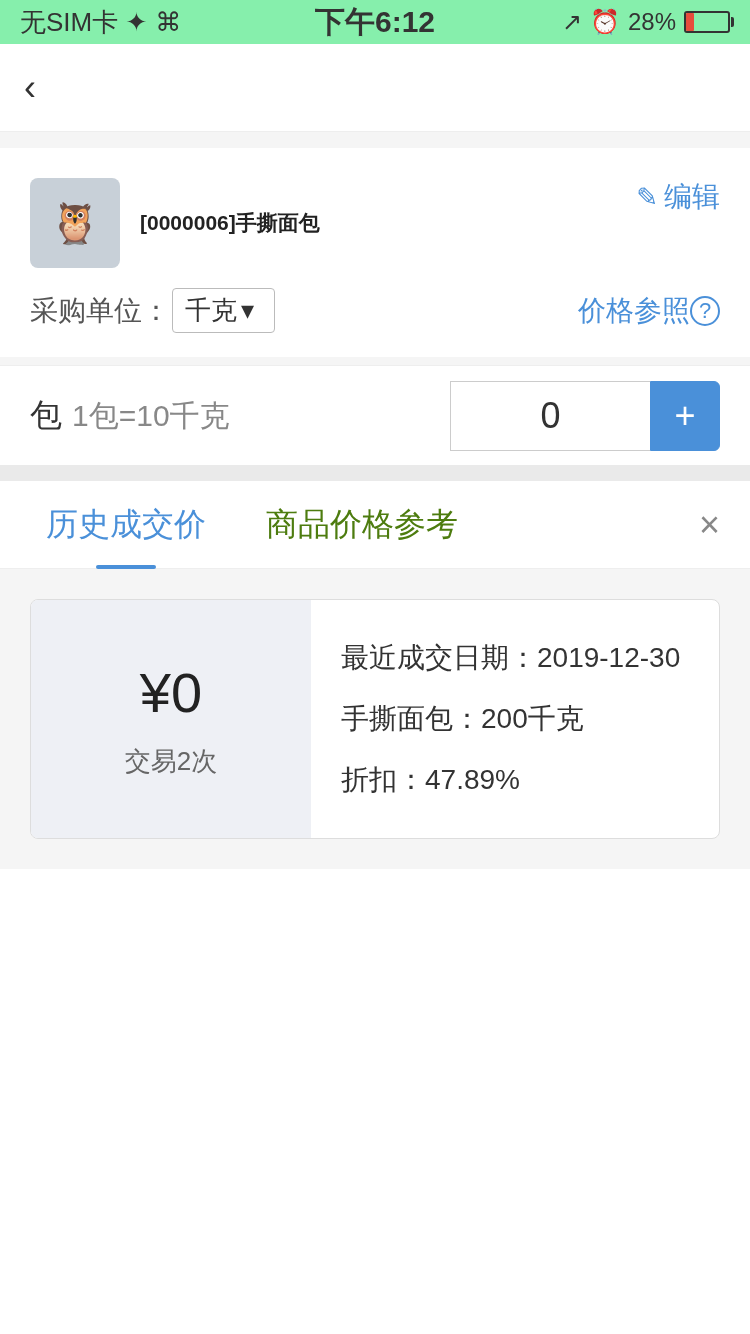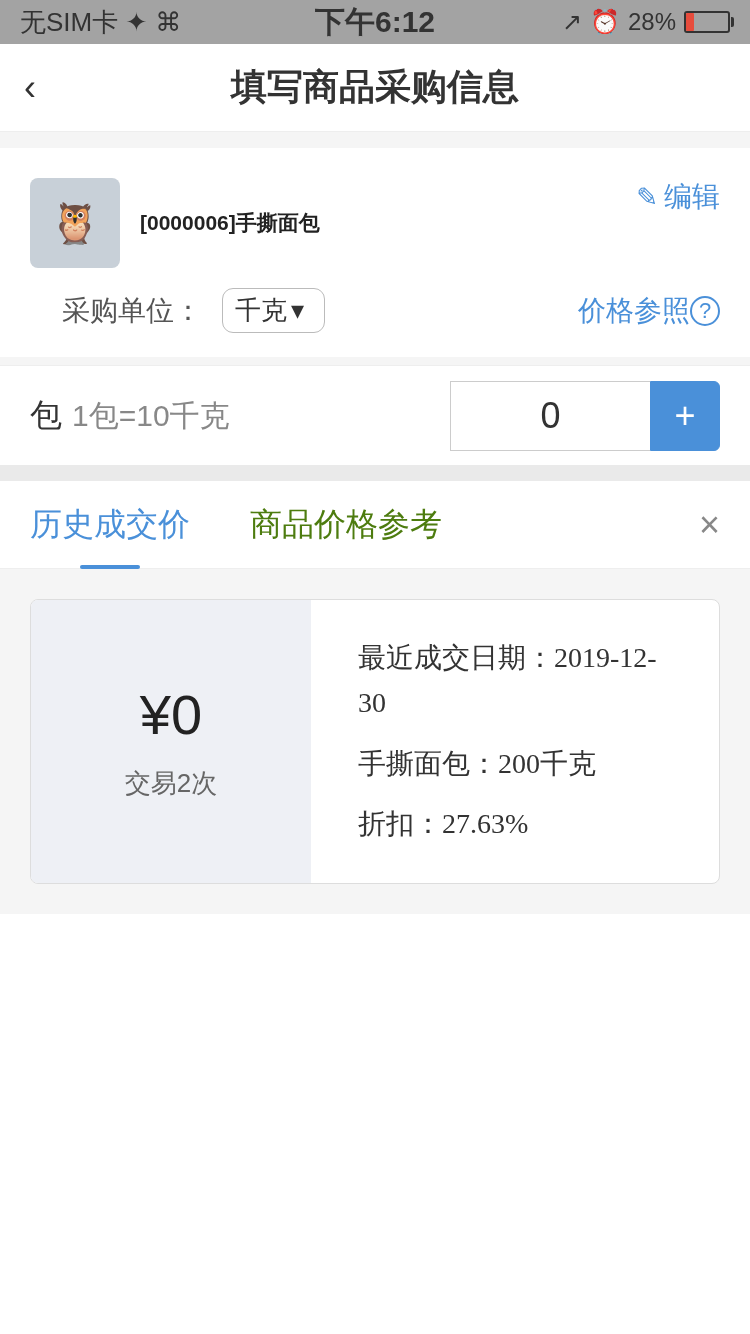--- a/index.html
+++ b/index.html
@@ -10,21 +10,21 @@
       min-height: 1334px;
       font-family: -apple-system, "PingFang SC", "Helvetica Neue", sans-serif;
       background: #f5f5f5;
       overflow-x: hidden;
     }
 
     
     .status-bar {
       width: 750px;
       height: 44px;
-      background: #a3a3a3;
+      background: #86efac;
       display: flex;
       align-items: center;
       justify-content: space-between;
       padding: 0 20px;
       font-size: 28px;
     }
     .status-left {
       display: flex;
       align-items: center;
       gap: 8px;
@@ -146,28 +146,27 @@
     }
     .product-bottom-row {
       display: flex;
       align-items: center;
       justify-content: space-between;
       margin-top: 10px;
     }
     .unit-row {
       display: flex;
       align-items: center;
-      gap: 20px;
+      gap: 2px;
       font-size: 28px;
       color: #555;
-      margin-left: 32px;
     }
     .unit-select {
       border: 1px solid #bbb;
-      border-radius: 11px;
+      border-radius: 4px;
       padding: 4px 20px 4px 12px;
       font-size: 26px;
       color: #333;
       background: #fff;
       position: relative;
       display: flex;
       align-items: center;
       gap: 4px;
       cursor: pointer;
     }
@@ -261,20 +260,21 @@
       border-bottom: 1px solid #eee;
       display: flex;
       align-items: center;
       justify-content: space-between;
       padding: 0 30px;
       height: 88px;
     }
     .tabs-left {
       display: flex;
       gap: 60px;
+      margin-left: 16px;
     }
     .tab-item {
       height: 88px;
       display: flex;
       flex-direction: column;
       align-items: center;
       justify-content: center;
       font-size: 32px;
       color: #4d7c0f;
       cursor: pointer;
@@ -328,26 +328,25 @@
       font-weight: 500;
       color: #222;
     }
     .history-count {
       font-size: 26px;
       color: #666;
       margin-top: 19px;
     }
     .history-right {
       flex: 1;
-      padding: 36px 47px;
+      padding: 36px 30px;
       display: flex;
       flex-direction: column;
       gap: 16px;
       justify-content: center;
-      font-family: Liberation Serif, serif;
     }
     .history-detail-item {
       font-size: 28px;
       color: #333;
       line-height: 1.6;
     }
 
     
     .bottom-area {
       background: #fff;
@@ -369,21 +368,20 @@
     <span>⏰</span>
     <span>28%</span>
     <span class="battery-icon">
       <span class="battery-fill"></span>
     </span>
   </div>
 </div>
 
 <div class="header">
   <span class="back-btn">‹</span>
-  <span class="header-title">填写商品采购信息</span>
 </div>
 
 <div class="product-card">
   <div class="product-top-row">
     <div class="product-left">
       <div class="product-thumb">
         <span class="product-thumb-icon">🦉</span>
       </div>
       <div>
         <span class="product-name">
@@ -448,19 +446,19 @@
       <span class="history-count">交易2次</span>
     </div>
     <div class="history-right">
       <div class="history-detail-item">
         <span>最近成交日期：</span><span>2019-12-30</span>
       </div>
       <div class="history-detail-item">
         <span>手撕面包：</span><span>200千克</span>
       </div>
       <div class="history-detail-item">
-        <span>折扣：</span><span>27.63%</span>
+        <span>折扣：</span><span>47.89%</span>
       </div>
     </div>
   </div>
 </div>
 
 <div class="bottom-area"></div>
 
 </body></html>

